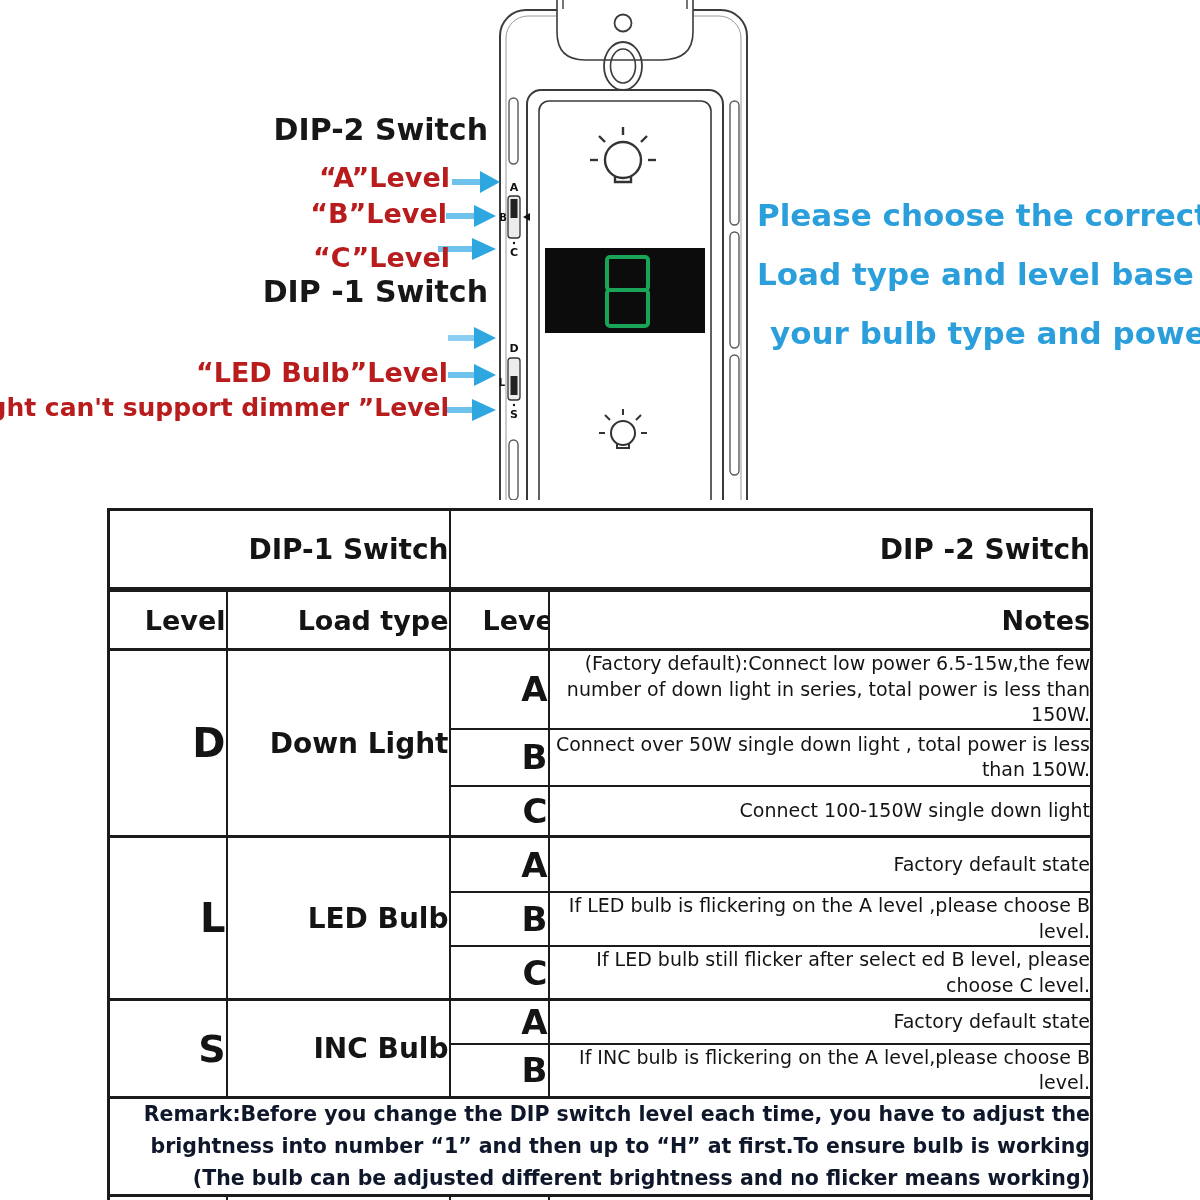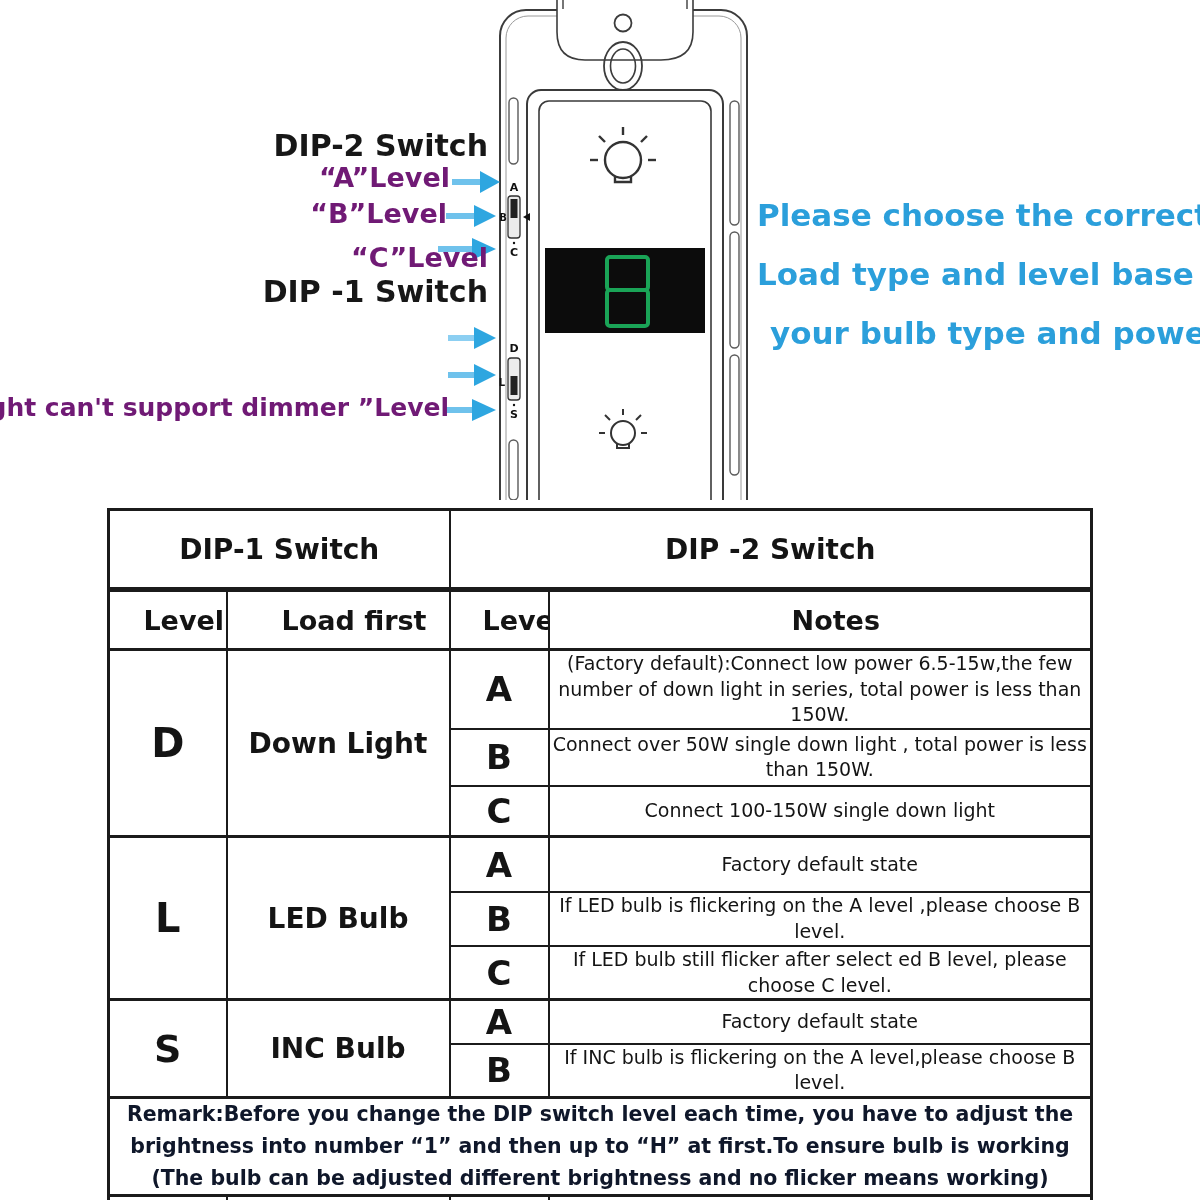--- a/index.html
+++ b/index.html
@@ -3,36 +3,36 @@
 <meta charset="utf-8">
 <style>
   html,body{margin:0;padding:0;}
   body{
     width:1200px;height:1200px;overflow:hidden;background:#ffffff;
     font-family:"DejaVu Sans","Liberation Sans",sans-serif;color:#1c1c1c;
   }
   .page{position:relative;width:1200px;height:1200px;}
 
   
-  .lbl{position:absolute;white-space:nowrap;color:#701a75;font-weight:600;font-size:27px;}
+  .lbl{position:absolute;white-space:nowrap;color:#b91c1c;font-weight:600;font-size:27px;}
   .lbl.title{font-weight:800;font-size:30px;color:#171717;}
   .lbl.small{font-size:25px;}
 
   
   .blue-note{position:absolute;left:757px;top:186px;width:430px;
     color:#2b9fdb;font-size:31px;font-weight:600;line-height:59px;white-space:nowrap;}
   .blue-note .l3{padding-left:13px;}
 
   
   .device-wrap{position:absolute;left:0;top:0;width:1200px;height:500px;}
 
   
   .dip-table{position:absolute;left:107px;top:508px;width:983px;
     border-collapse:collapse;table-layout:fixed;color:#141414;}
-  .dip-table td{border:2px solid #1b1b1b;padding:0;vertical-align:middle;text-align:center;overflow:hidden;margin-left:24px;}
+  .dip-table td{border:2px solid #1b1b1b;padding:0;vertical-align:middle;text-align:right;overflow:hidden;margin-left:24px;}
   .dip-table .bt3{border-top-width:3px;}
   .dip-table .bt5{border-top-width:5px;padding-left:32px;}
   .dip-table .ol{border-left-width:3px;}
   .dip-table .or{border-right-width:3px;}
   .dip-table .bb10{border-bottom:10px solid #000;}
   .h1{font-size:28px;font-weight:800;}
   .h2{font-size:27px;font-weight:800;}
   .lv1{font-size:40px;font-weight:800;}
   .load{font-size:28px;font-weight:700;}
   .load.small{font-size:19px;font-weight:600;}
@@ -137,25 +137,26 @@
           <polygon points="474,364 496,375 474,386" fill="#2ea6e0"></polygon>
         </g>
         <g>
           <rect x="444" y="407" width="30" height="6" fill="#6fc2ec"></rect>
           <polygon points="472,399 496,410 472,421" fill="#2ea6e0"></polygon>
         </g>
       </g>
     </svg>
   </div>
 
-  <div class="lbl title" style="right:712px;top:112px;margin-top:16px;">DIP-2 Switch</div>
+  <div class="lbl title" style="right:712px;top:112px;">DIP-2 Switch</div>
   <div class="lbl" style="right:750px;top:162px;">“A”Level</div>
   <div class="lbl" style="right:753px;top:198px;">“B”Level</div>
-  <div class="lbl" style="right:712px;top:242px;">“C”Level</div>
+  <div class="lbl" style="right:750px;top:242px;">“C”Level</div>
   <div class="lbl title" style="right:712px;top:274px;">DIP -1 Switch</div>
+  <div class="lbl" style="right:752px;top:357px;">“LED Bulb”Level</div>
   <div class="lbl small" style="right:751px;top:393px;">“INC/Light can't support dimmer ”Level</div>
 
   <div class="blue-note">
     <div>Please choose the correct</div>
     <div>Load type and level base on</div>
     <div class="l3">your bulb type and power</div>
   </div>
 
   <table class="dip-table">
     <colgroup>
@@ -165,21 +166,21 @@
         <col style="width:543px">
       </colgroup>
 
     <tbody>
         <tr style="height:80px;">
       <td colspan="2" class="h1 bt3 ol">DIP-1 Switch</td>
       <td colspan="2" class="h1 bt3 or">DIP -2 Switch</td>
     </tr>
     <tr style="height:60px;">
       <td class="h2 bt5 ol">Level</td>
-      <td class="h2 bt5">Load first</td>
+      <td class="h2 bt5">Load type</td>
       <td class="h2 bt5">Level</td>
       <td class="h2 bt5 or">Notes</td>
     </tr>
 
     <tr style="height:57px;">
       <td rowspan="3" class="lv1 bt3 ol">D</td>
       <td rowspan="3" class="load bt3">Down Light</td>
       <td class="lv2 bt3">A</td>
       <td class="note bt3 or">(Factory default):Connect low power 6.5-15w,the few number of down light  in series, total power is less than 150W.</td>
     </tr>

